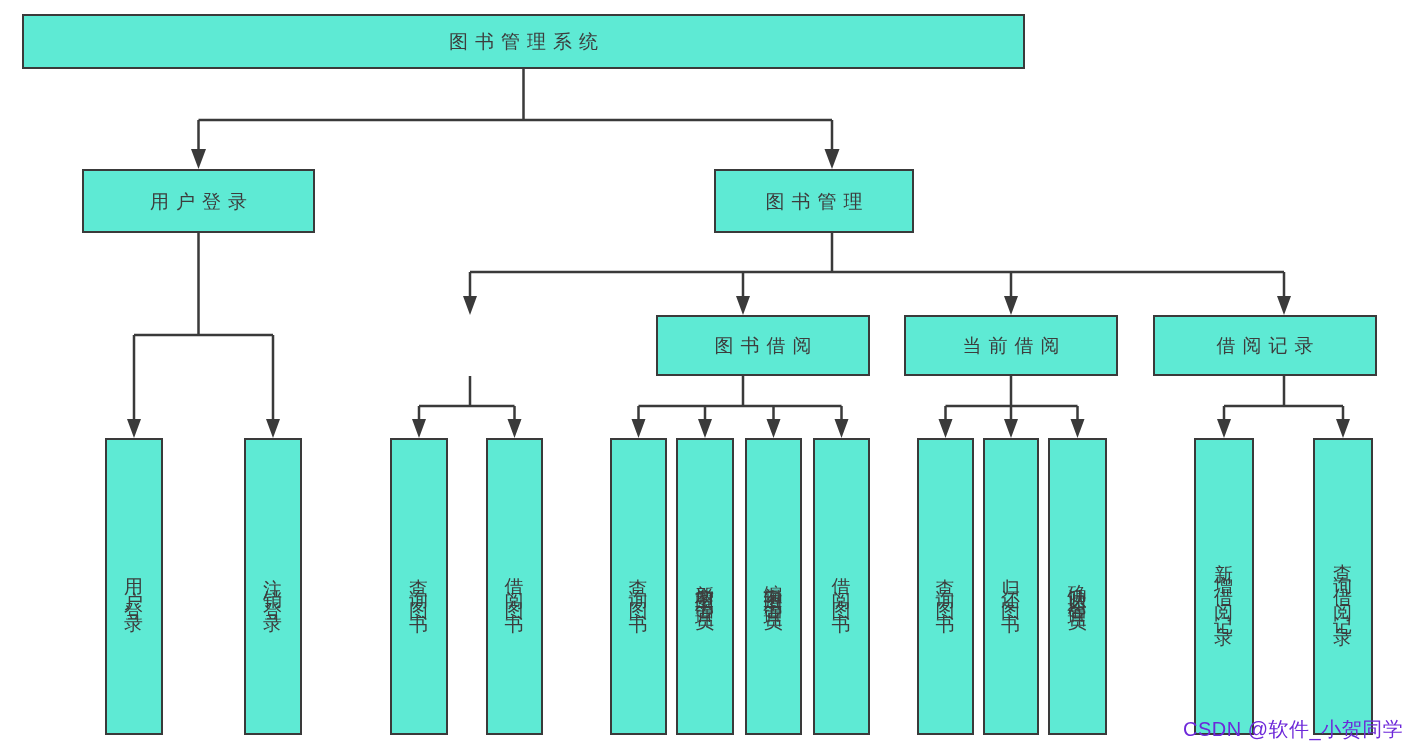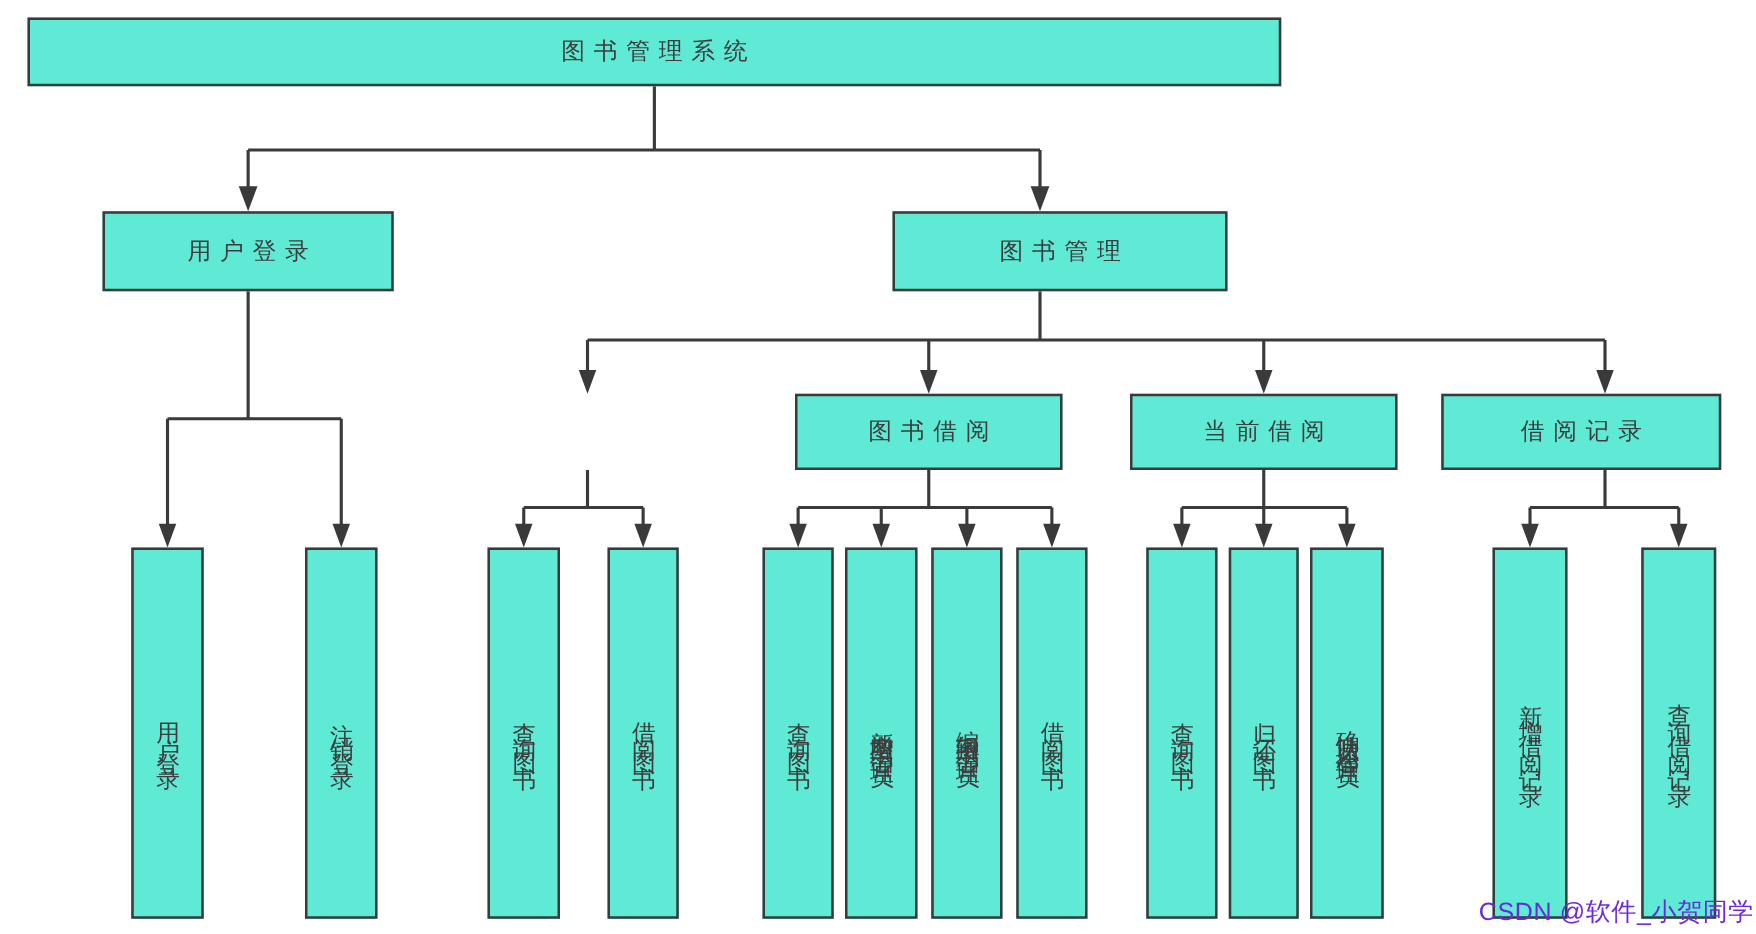--- a/index.html
+++ b/index.html
@@ -44,23 +44,23 @@
     writing-mode: vertical-rl;
     text-orientation: mixed;
     letter-spacing: 12px;
   }
   .vbox.ls6  { letter-spacing: 13px; }
   .vbox.ls10 { letter-spacing: 4px; }
 
   
   .root { left: 22px;   top: 14px;  width: 1003px; height: 55px; }
   .n2a  { left: 82px;   top: 169px; width: 233px;  height: 64px; }
-  .n2b  { left: 714px;  top: 169px; width: 268px;  height: 64px; }
+  .n2b  { left: 714px;  top: 169px; width: 200px;  height: 64px; }
   .n3a  { left: 363px;  top: 315px; width: 214px;  height: 61px; }
-  .n3b  { left: 636px;  top: 315px; width: 214px;  height: 61px; }
+  .n3b  { left: 656px;  top: 315px; width: 214px;  height: 61px; }
   .n3c  { left: 904px;  top: 315px; width: 214px;  height: 61px; }
   .n3d  { left: 1153px; top: 315px; width: 224px;  height: 61px; }
 
   .leaf { top: 438px; height: 297px; width: 58px; }
   .l0  { left: 105px; }
   .l1  { left: 244px; }
   .l2  { left: 390px; }
   .l3  { left: 486px; width: 57px; }
   .l4  { left: 610px; width: 57px; }
   .l5  { left: 676px; }

